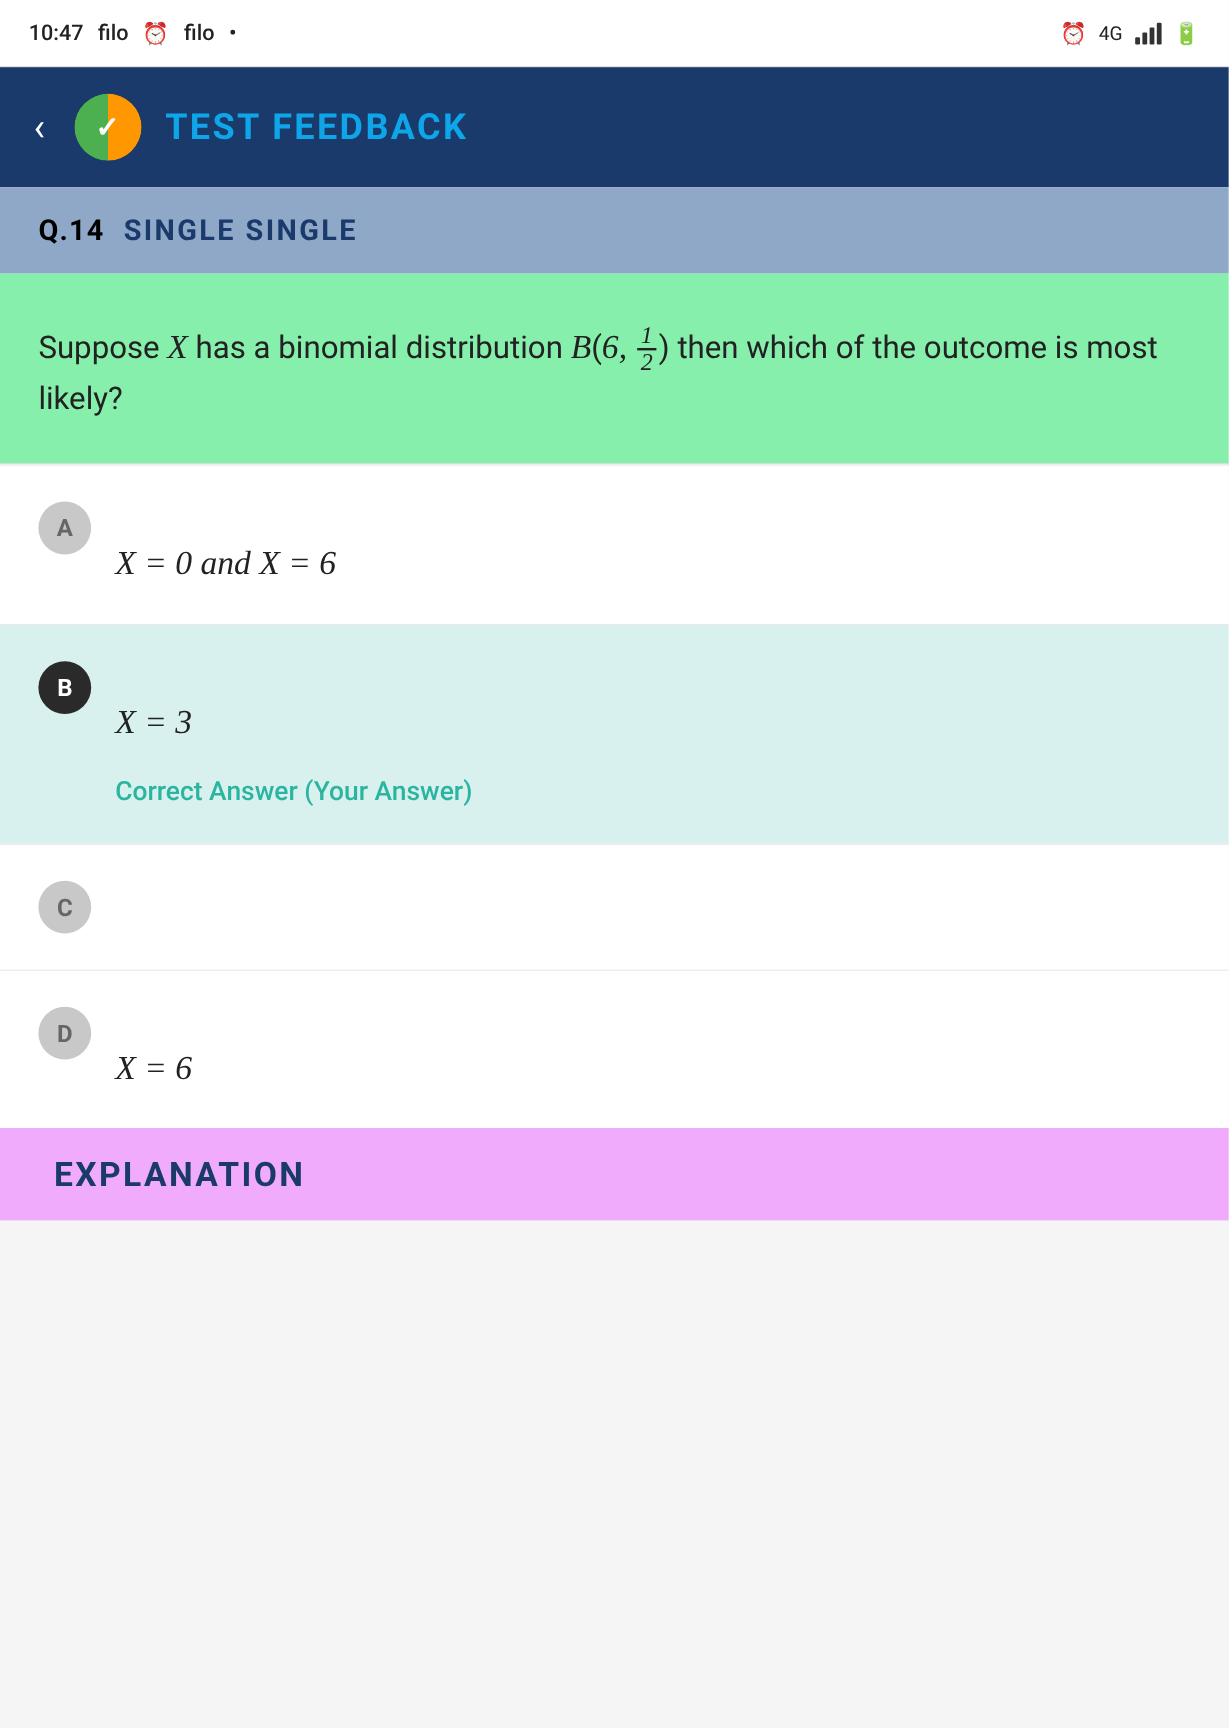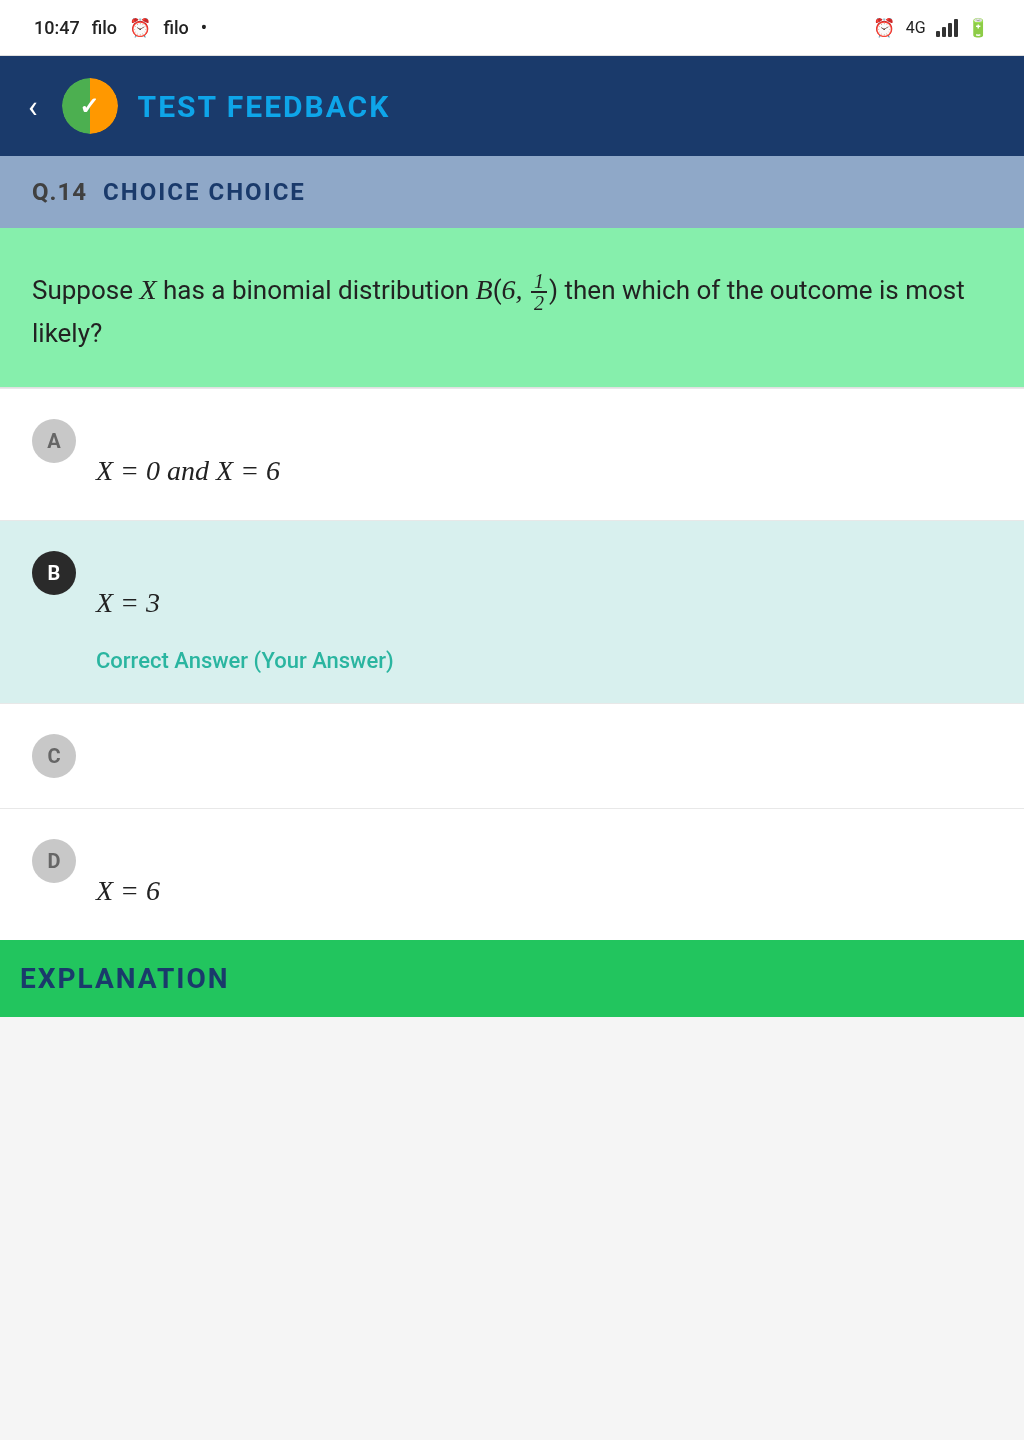--- a/index.html
+++ b/index.html
@@ -17,21 +17,21 @@
       overflow-x: hidden;
     }
 
     
     .status-bar {
       background: #ffffff;
       height: 56px;
       display: flex;
       align-items: center;
       justify-content: space-between;
-      padding: 0 34px;
+      padding: 0 24px;
       border-bottom: 1px solid #e0e0e0;
     }
 
     .status-left {
       display: flex;
       align-items: center;
       gap: 12px;
       font-size: 18px;
       font-weight: 500;
       color: #222;
@@ -122,21 +122,21 @@
     
     .question-header {
       background: #8fa8c8;
       padding: 22px 32px;
       display: flex;
       align-items: center;
       gap: 16px;
     }
 
     .question-number {
-      color: #404040;
+      color: #000000;
       font-size: 24px;
       font-weight: 700;
       letter-spacing: 1px;
     }
 
     .question-type {
       color: #1a3a6b;
       font-size: 24px;
       font-weight: 700;
       letter-spacing: 2px;
@@ -239,22 +239,22 @@
 
     .correct-label {
       font-size: 22px;
       color: #2ab5a0;
       margin-top: 26px;
       font-weight: 500;
     }
 
     
     .explanation-section {
-      background: #22c55e;
-      padding: 22px 20px;
+      background: #f0abfc;
+      padding: 22px 45px;
       margin-top: 0;
     }
 
     .explanation-title {
       color: #1a3a6b;
       font-size: 28px;
       font-weight: 700;
       letter-spacing: 2px;
       text-transform: uppercase;
     }
@@ -300,21 +300,21 @@
   <div class="logo-circle">
     <div class="logo-circle-inner">
       <span class="checkmark-overlay">✓</span>
     </div>
   </div>
   <span class="header-title">TEST FEEDBACK</span>
 </div>
 
 <div class="question-header">
   <span class="question-number">Q.14</span>
-  <span class="question-type">CHOICE CHOICE</span>
+  <span class="question-type">SINGLE SINGLE</span>
 </div>
 
 <div class="question-body">
   <div class="question-text">
     <span>Suppose </span><span class="math-italic">X</span><span> has a binomial distribution </span><span class="math-italic">B</span><span>(</span><span class="math-italic">6,</span>&nbsp;<span class="fraction">
         <span class="fraction-num">1</span>
         <span class="fraction-den">2</span>
       </span><span>)</span><span> then which of the outcome is most likely?</span>
   </div>
 </div>

